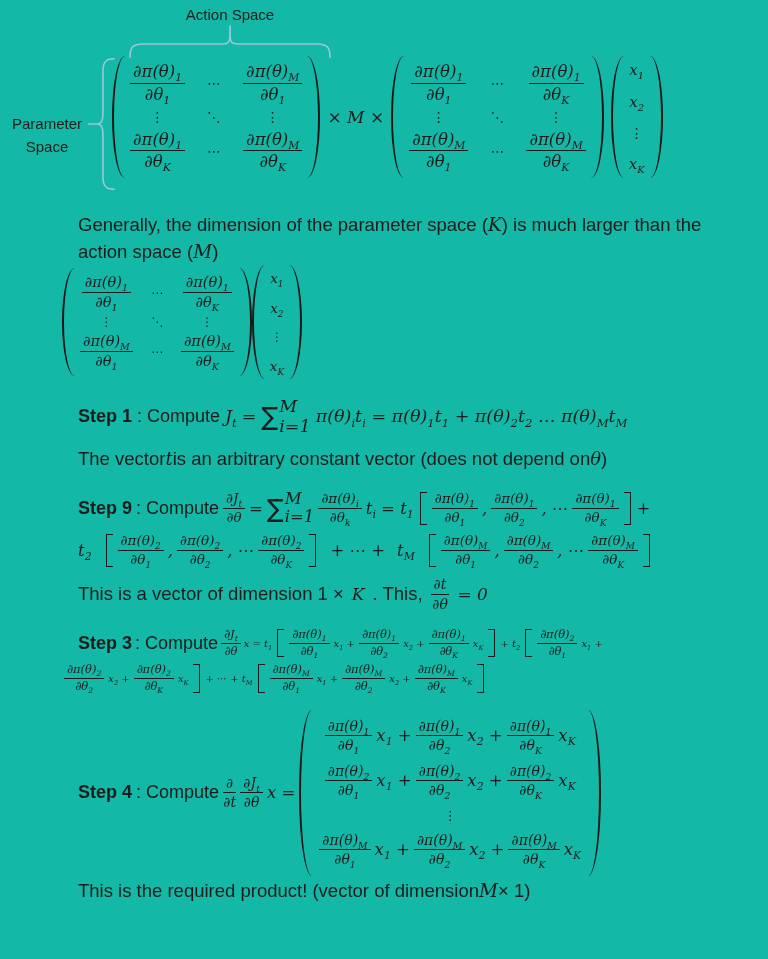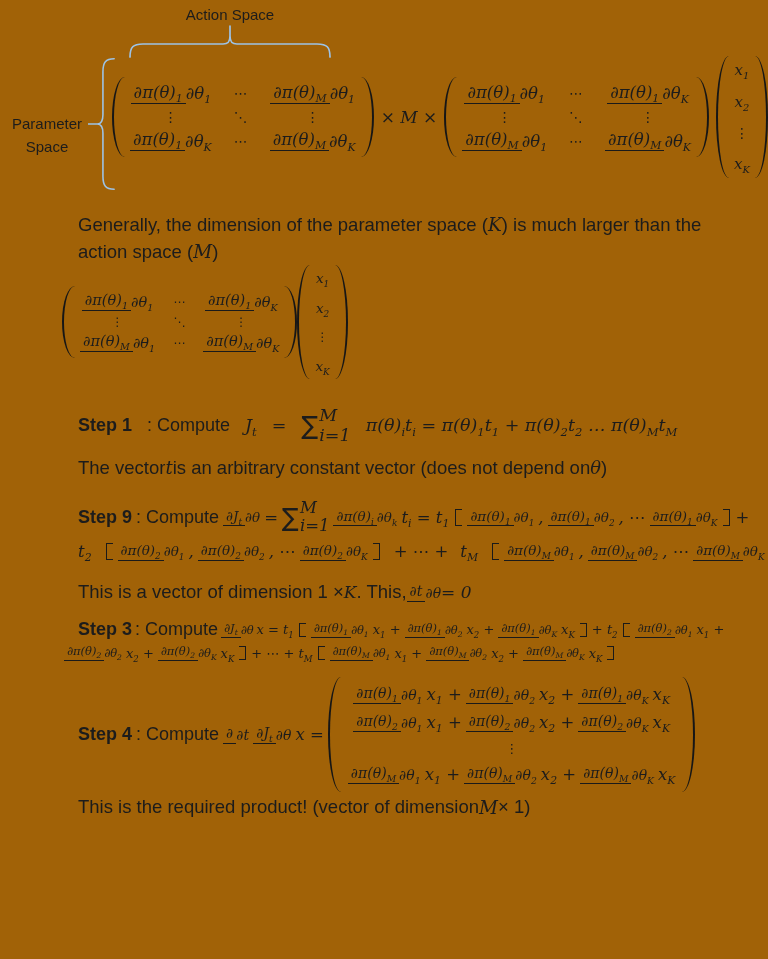--- a/index.html
+++ b/index.html
@@ -1,25 +1,25 @@
 <!DOCTYPE html>
 <html><head>
 <meta charset="utf-8">
 <style>
   html,body{margin:0;padding:0;}
-  .page{width:768px;height:959px;overflow:hidden;background:#a16207;color:#1c1c1c;
+  .page{width:768px;height:959px;overflow:hidden;background:#14b8a6;color:#1c1c1c;
         font-family:"Liberation Sans",sans-serif;position:relative;}
   .txt{font-family:"Liberation Sans",sans-serif;}
   .mi{font-family:"DejaVu Serif","DejaVu Sans",serif;font-style:italic;}
   .dots{font-family:"DejaVu Sans",sans-serif;font-style:normal;}
   sub{font-size:0.66em;line-height:0;}
   b.sl{font-weight:bold;}
 
   
-  .frac{display:inline-flex;flex-direction:row;align-items:center;
+  .frac{display:inline-flex;flex-direction:column;align-items:center;
         font-family:"DejaVu Serif","DejaVu Sans",serif;font-style:italic;
         line-height:1.18;vertical-align:middle;}
   .frac .num{align-self:stretch;text-align:center;border-bottom:1.4px solid #1a1a1a;padding:0 3px 1px;}
   .frac .den{padding-top:1px;text-align:center;}
 
   
   .lp{width:11px;align-self:stretch;border-left:2.2px solid #161616;
       border-top-left-radius:100% 50%;border-bottom-left-radius:100% 50%;margin-right:3px;}
   .rp{width:11px;align-self:stretch;border-right:2.2px solid #161616;
       border-top-right-radius:100% 50%;border-bottom-right-radius:100% 50%;margin-left:3px;}
@@ -50,37 +50,37 @@
   
   .content{padding:0 6px 0 78px;}
   .para{margin:10px 0 0;font-size:18.5px;line-height:1.44;max-width:676px;}
   .consider{margin:24px 0 2px;font-size:18.5px;}
   .m3row{display:flex;align-items:center;margin-left:-16px;}
   .m3row .mgrid{column-gap:18px;row-gap:4px;font-size:14.5px;}
   .m3row .dots{font-size:12px;}
   .m3row .vgrid{font-size:13.5px;}
 
   .frow{display:flex;align-items:center;flex-wrap:nowrap;white-space:nowrap;}
-  .s1row{margin-top:26px;font-size:18px;gap:15px;}
+  .s1row{margin-top:17px;font-size:18px;gap:5px;}
   .s1row .mi{font-size:17.5px;}
   .s1note{margin-top:11px;font-size:18.5px;}
   .s1note .mi{font-size:18px;}
 
   .s2row{margin-top:20px;font-size:18px;gap:4px;}
   .s2row2{margin-top:6px;font-size:18px;gap:12px;}
   .s2row .frac,.s2row2 .frac{font-size:13.5px;}
   .s2row .mi,.s2row2 .mi{font-size:16.5px;}
-  .s2dim{margin-top:20px;font-size:18.5px;gap:0;}
+  .s2dim{margin-top:8px;font-size:18.5px;gap:8px;}
   .s2dim .frac{font-size:14px;}
   .s2dim .mi{font-size:17px;}
 
   .s3row{margin-top:16px;font-size:18px;gap:3px;}
   .s3row2{margin-top:5px;font-size:18px;gap:3px;margin-left:-14px;}
   .s3row .frac,.s3row2 .frac{font-size:11.5px;}
-  .s3row .mi,.s3row2 .mi{font-size:13px;}
+  .s3row .mi,.s3row2 .mi{font-size:10px;}
 
   .s4row{margin-top:16px;font-size:18px;gap:4px;}
   .s4row .frac{font-size:14px;}
   .s4row .mi{font-size:16.5px;}
   .s4mat .mgrid{grid-template-columns:auto;row-gap:9px;padding:8px 4px;font-size:14px;}
   .s4line{display:inline-flex;align-items:center;gap:4px;}
   .s4mat .dots{font-size:13px;}
 
   .finalrow{margin-top:4px;font-size:18.5px;}
 </style>

